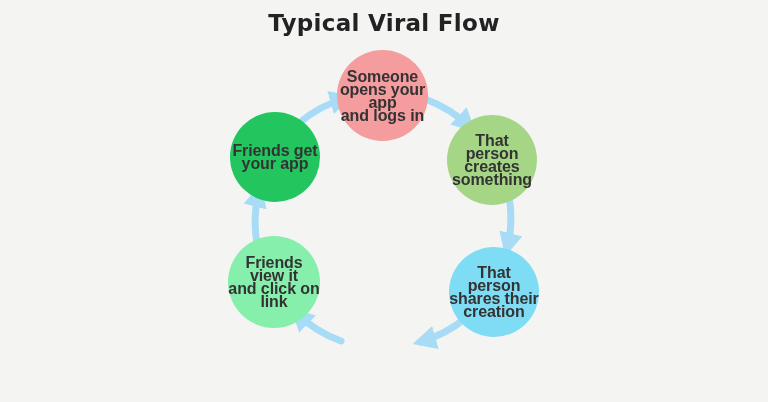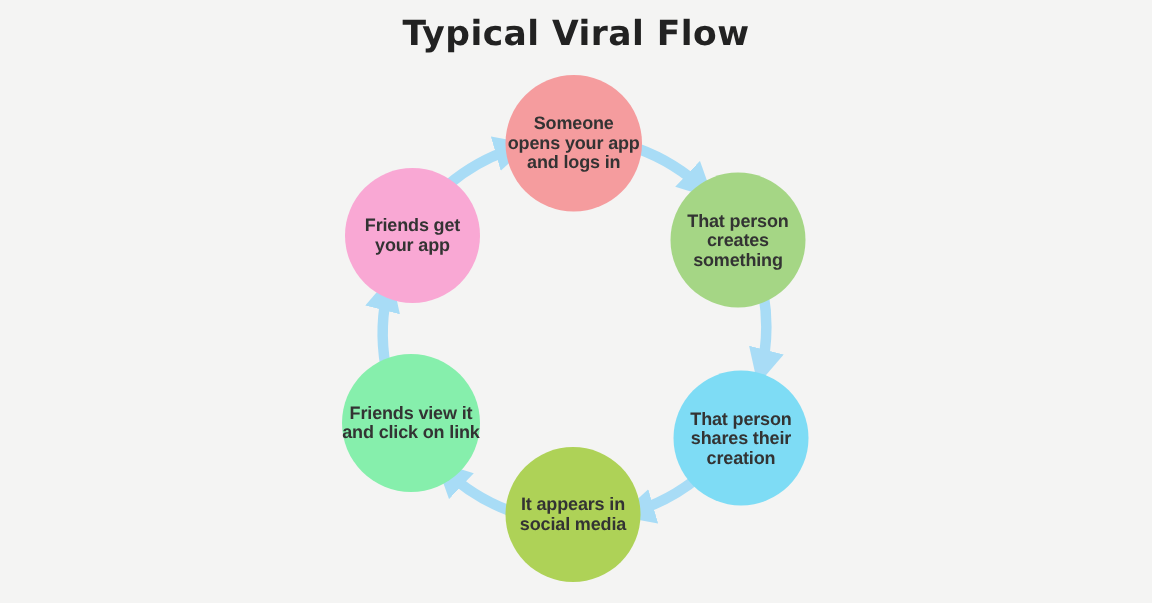--- a/index.html
+++ b/index.html
@@ -36,21 +36,21 @@
   .node {
     position: absolute;
     border-radius: 50%;
     display: flex;
     align-items: center;
     justify-content: center;
     text-align: center;
   }
   .node .label {
     font-weight: 700;
-    font-size: 12px;
+    font-size: 16px;
     line-height: 13px;
     letter-spacing: -0.1px;
     white-space: pre-line;
   }
 
   
   .n1 { left: 337px; top: 50px;  width: 91px; height: 91px; }
   .n2 { left: 447px; top: 115px; width: 90px; height: 90px; }
   .n3 { left: 449px; top: 247px; width: 90px; height: 90px; }
   .n4 { left: 337px; top: 298px; width: 90px; height: 90px; }
@@ -89,28 +89,24 @@
 creates
 something</span>
   </div>
 
   <div class="node n3" style="background-color: rgb(126, 220, 245);">
     <span class="label">That person
 shares their
 creation</span>
   </div>
 
-  <div class="node n4" style="background-color: rgb(174, 210, 87);">
-    <span class="label">It appears in
-social media</span>
-  </div>
 
   <div class="node n5" style="background-color: #86efac;">
     <span class="label">Friends view it
 and click on link</span>
   </div>
 
-  <div class="node n6" style="background-color: #f9a8d4;">
+  <div class="node n6" style="background-color: #22c55e;">
     <span class="label">Friends get
 your app</span>
   </div>
 
 </div>
 
 </body></html>

